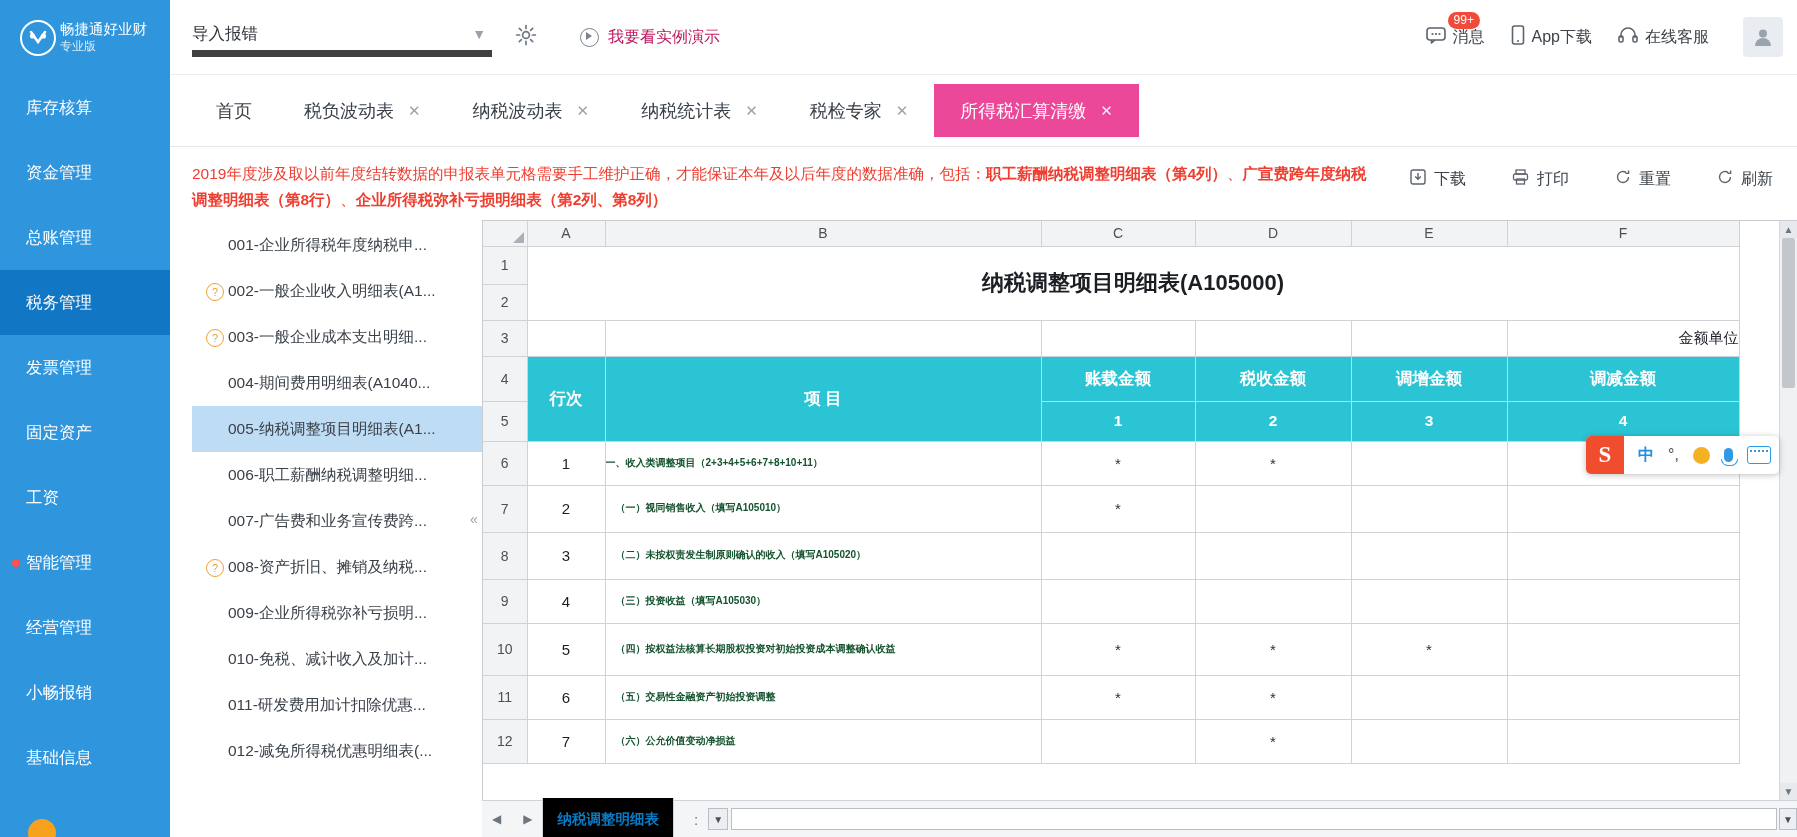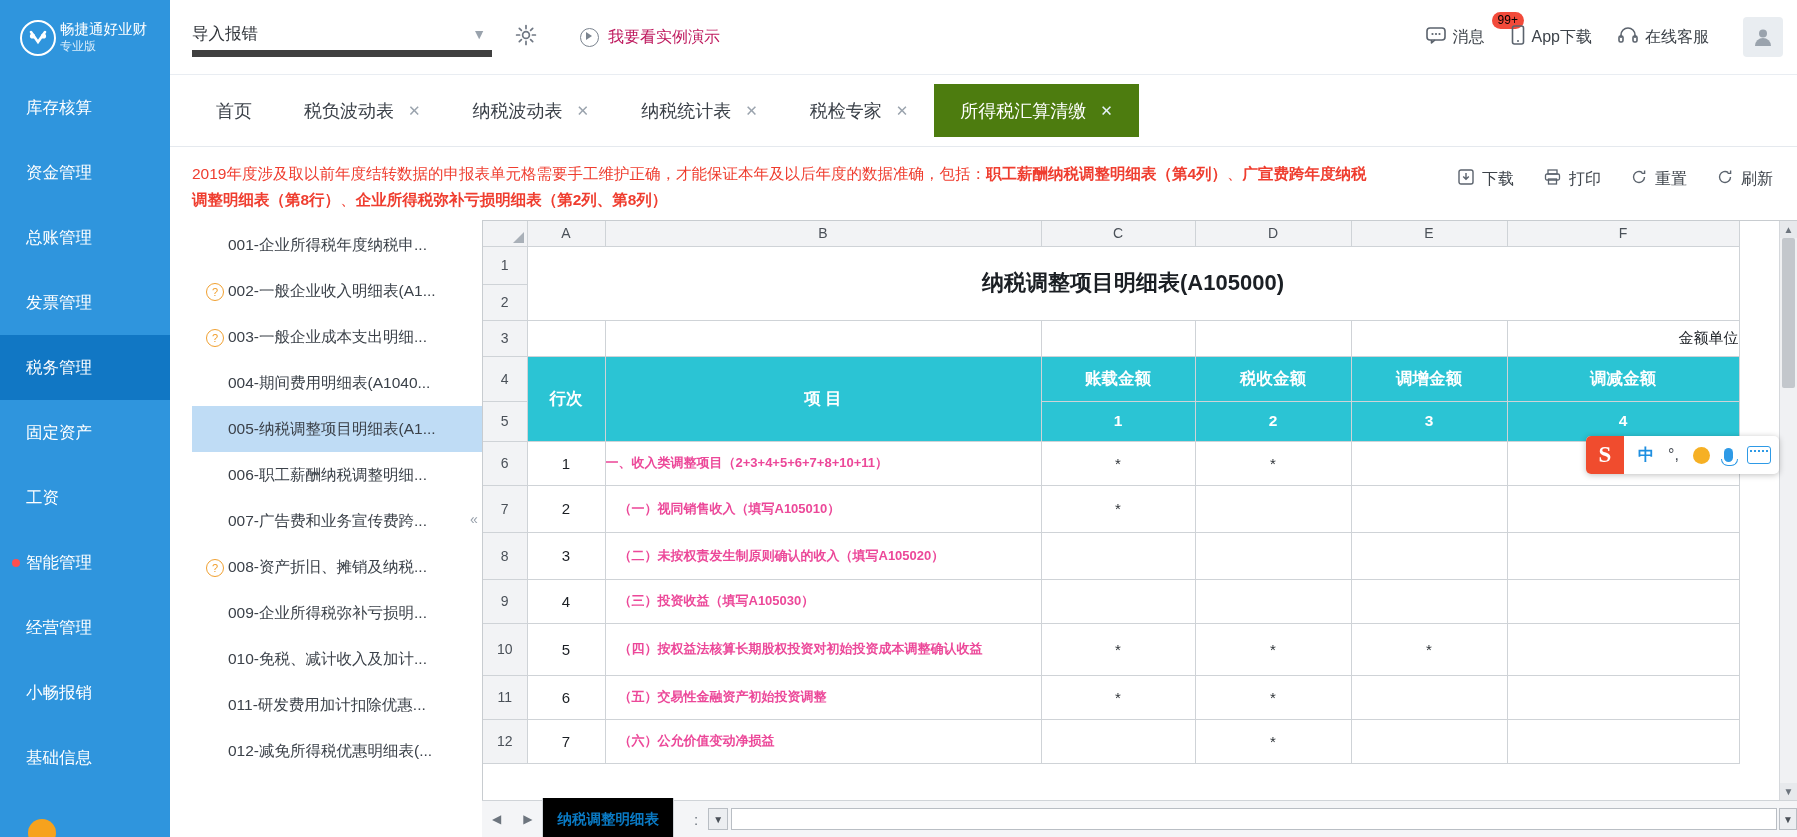--- a/index.html
+++ b/index.html
@@ -160,27 +160,26 @@
     cursor: pointer;
     position: relative;
     white-space: nowrap;
   }
   .top-action .ic { font-size: 18px; margin-right: 7px; color: #5b636d;}
   .badge {
     position: absolute;
     top: -14px;
     left: 22px;
     background: #f24a3a;
-    color: #000000;
+    color: #ffffff;
     font-size: 12px;
     border-radius: 11px;
     padding: 2px 6px;
     line-height: 1.1;
     white-space: nowrap;
-    margin-left: 44px;
   }
   .avatar {
     width: 40px; height: 40px;
     border-radius: 4px;
     background: #e9edf1;
     display: flex; align-items: center; justify-content: center;
     color: #9aa3ad;
     font-size: 21px;
     margin-left: 8px;
     cursor: pointer;
@@ -206,21 +205,21 @@
     color: #3b4149;
     cursor: pointer;
     white-space: nowrap;
   }
   .tab .x {
     margin-left: 14px;
     font-size: 15px;
     color: #9aa3ad;
   }
   .tab.active {
-    background: #4d7c0f;
+    background: #ec4899;
     color: #fff;
     justify-content: flex-end;
   }
   .tab.active .x { color: #e6f2fb; }
 
   
   .notice-row {
     display: flex;
     align-items: flex-start;
     padding: 14px 16px 8px 22px;
@@ -230,21 +229,21 @@
     color: #ef3d2f;
     font-size: 15.5px;
     line-height: 1.65;
     max-width: 1185px;
   }
   .notice b { font-weight: bold; }
   .notice-actions {
     margin-left: auto;
     display: flex;
     align-items: center;
-    gap: 30px;
+    gap: 46px;
     padding-top: 8px;
     padding-right: 8px;
   }
   .naction {
     display: flex; align-items: center;
     font-size: 16px;
     color: #3d434a;
     cursor: pointer;
     white-space: nowrap;
   }
@@ -373,22 +372,22 @@
     background: #2bc4d4;
     color: #fff;
     font-weight: bold;
     text-align: center;
     font-size: 16.5px;
     margin-top: 36px;
   }
   .hdr-cyan.small { font-size: 15.5px; }
   .item-txt {
     padding-left: 12px;
-    font-size: 13px;
-    color: #ec4899;
+    font-size: 10px;
+    color: #14532d;
     font-weight: bold;
     line-height: 1.25;
   }
   .star {
     text-align: center;
     color: #2d3237;
     font-size: 15px;
     vertical-align: middle;
     padding-top: 6px;
   }
@@ -585,25 +584,25 @@
 
     <div class="side-item">
       <span>库存核算</span>
     </div>
     <div class="side-item">
       <span>资金管理</span>
     </div>
     <div class="side-item">
       <span>总账管理</span>
     </div>
+    <div class="side-item active">
+      <span>税务管理</span>
+    </div>
     <div class="side-item">
       <span>发票管理</span>
-    </div>
-    <div class="side-item active">
-      <span>税务管理</span>
     </div>
     <div class="side-item">
       <span>固定资产</span>
     </div>
     <div class="side-item">
       <span>工资</span>
     </div>
     <div class="side-item">
       <span class="side-dot"></span>
       <span>智能管理</span>

